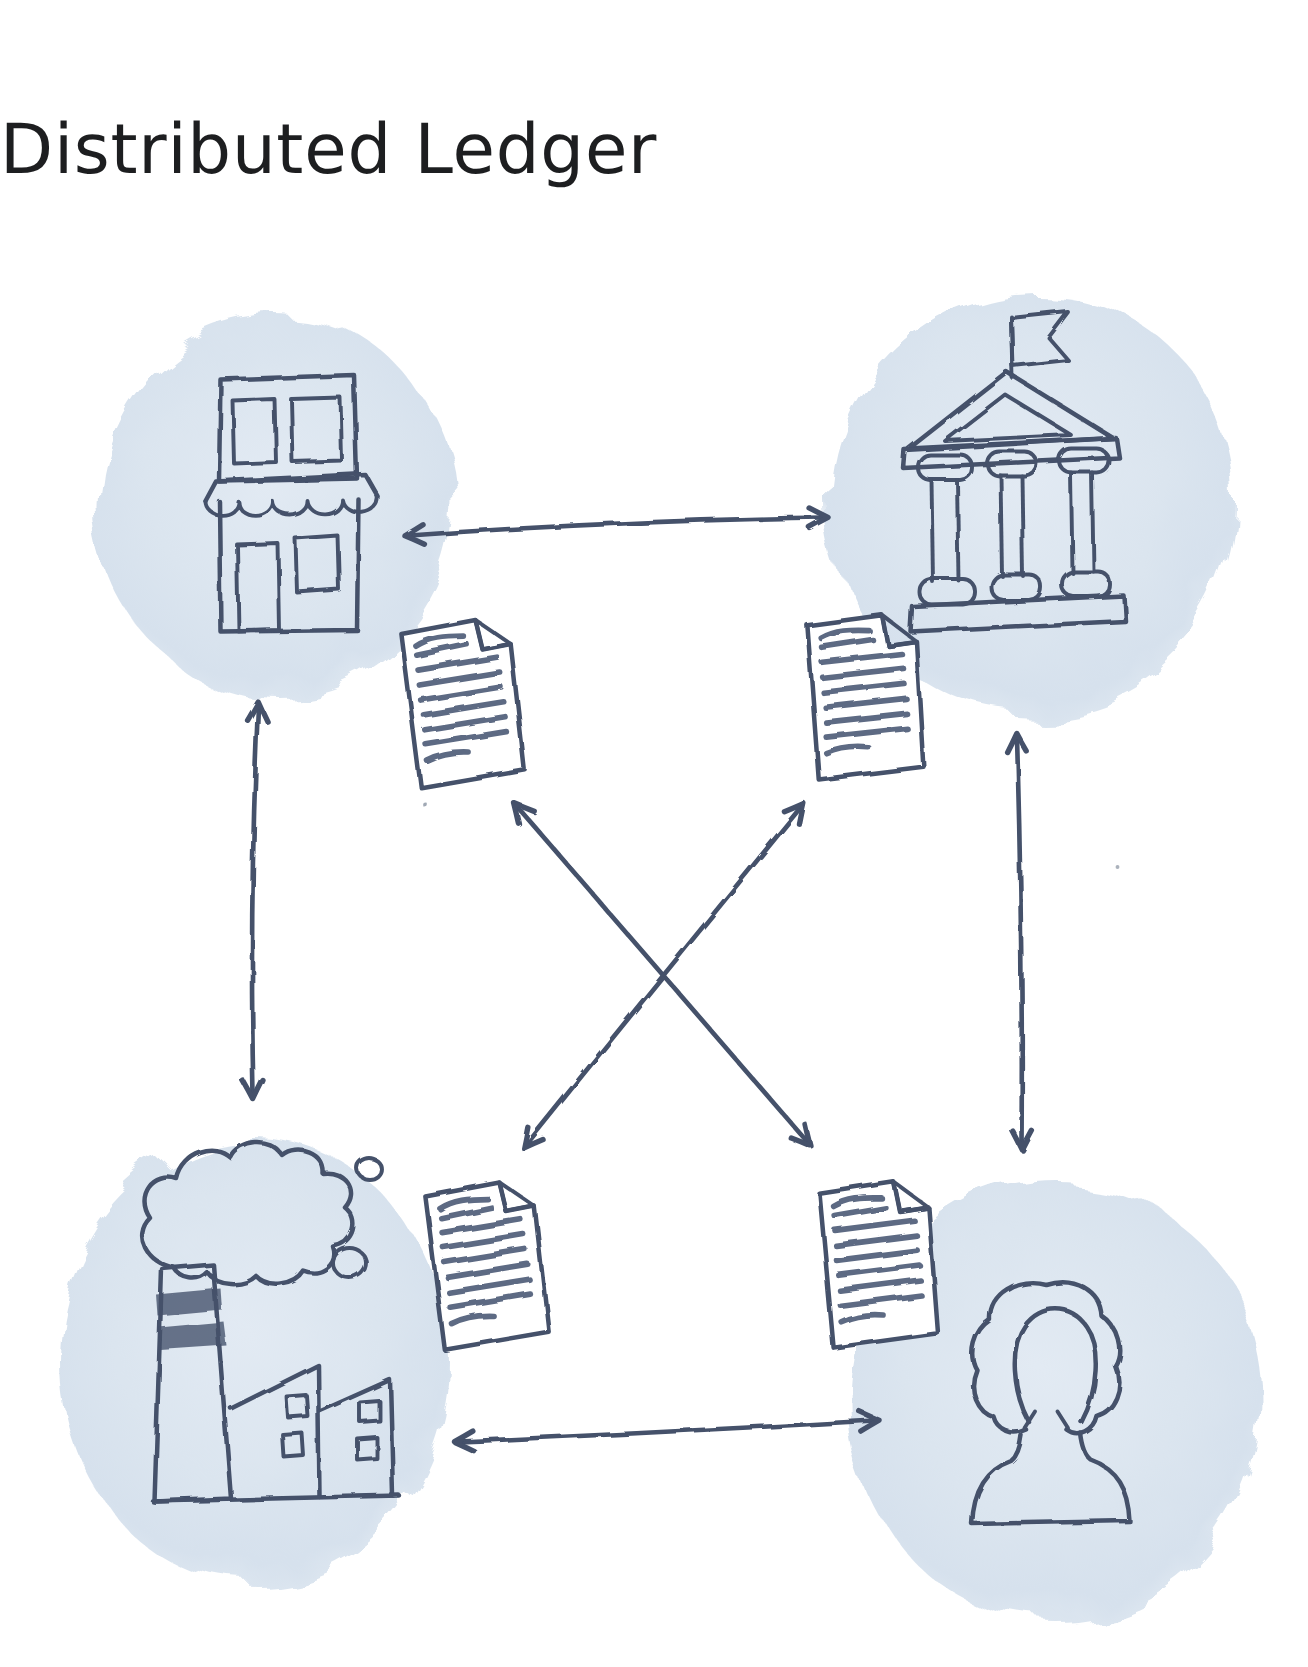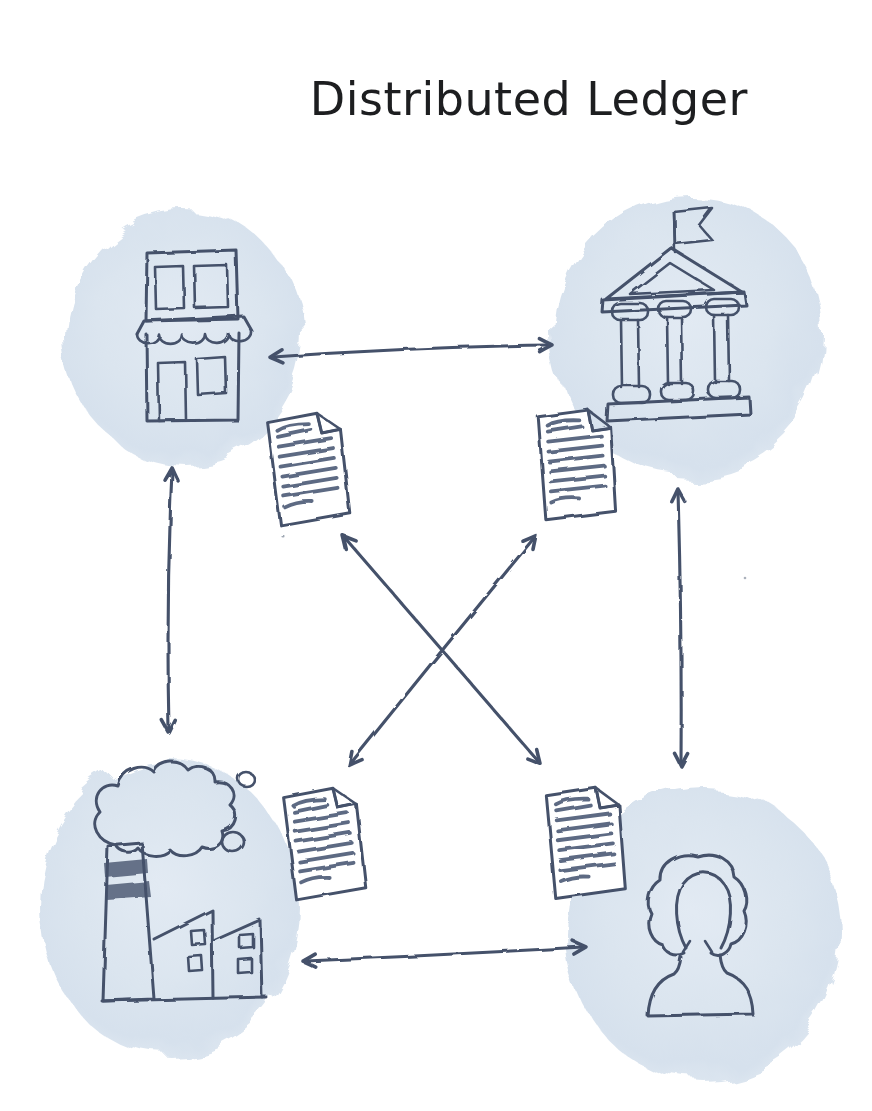--- a/index.html
+++ b/index.html
@@ -13,21 +13,21 @@
     width:872px;height:1111px;
     background:var(--paper);
     position:relative;
     overflow:hidden;
     font-family:"DejaVu Sans","Liberation Sans",sans-serif;
   }
   .title{
     position:absolute;
     top:72px;left:0;width:748px;
     margin:0;
-    text-align:right;
+    text-align:left;
     font-size:46px;
     font-weight:400;
     letter-spacing:0.5px;
     color:var(--title);
   }
   svg.canvas{position:absolute;top:0;left:0;}
   .ink{stroke:var(--ink);fill:none;stroke-linecap:round;stroke-linejoin:round;}
   .w3{stroke-width:3;}
   .w25{stroke-width:2.6;}
   .docline{stroke:var(--ink-soft);fill:none;stroke-width:3.8;stroke-linecap:round;}

